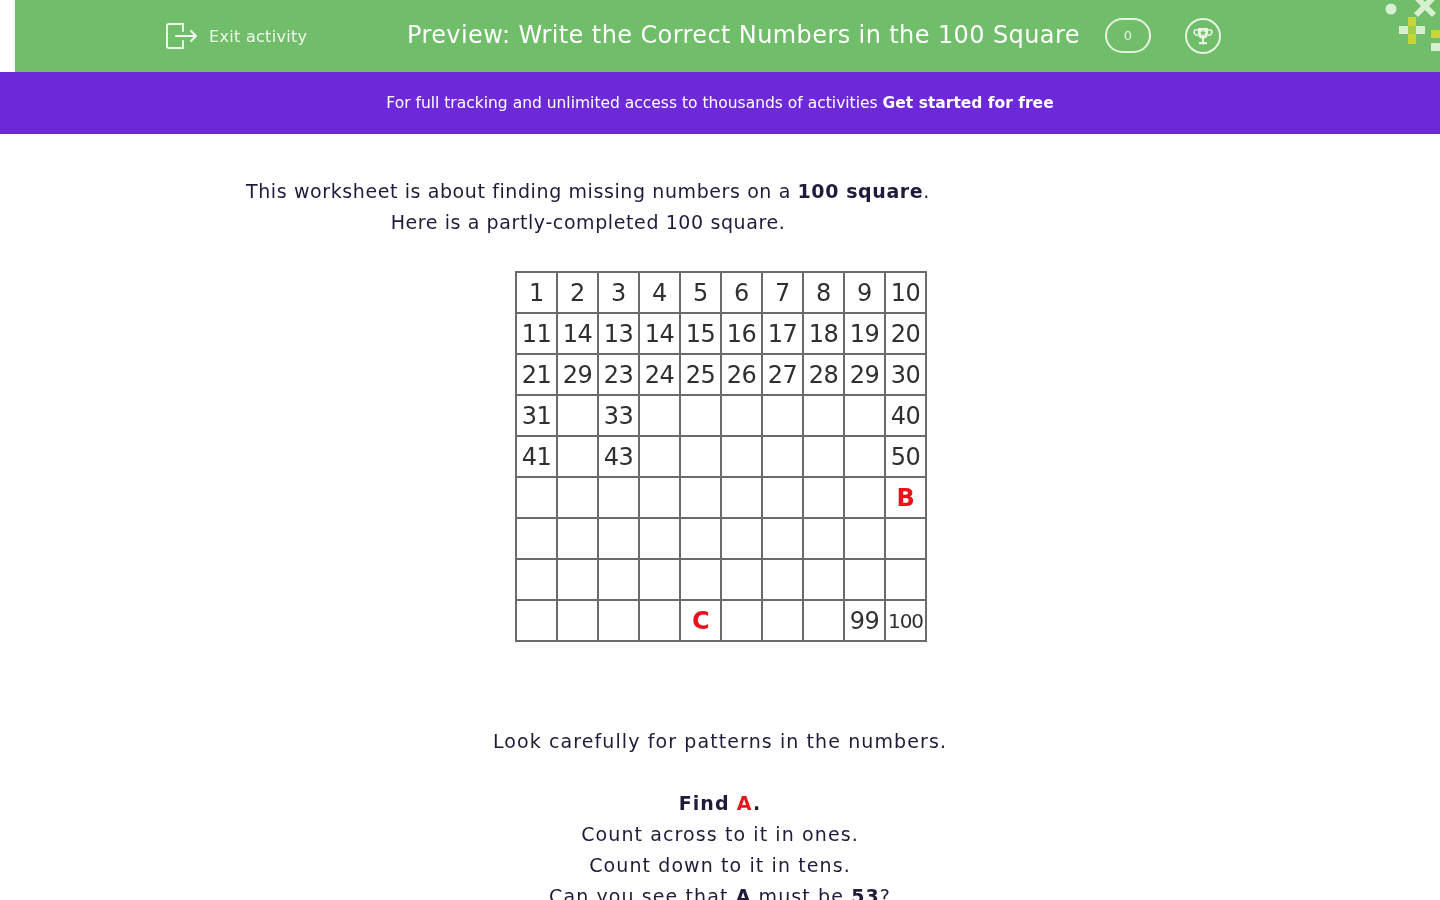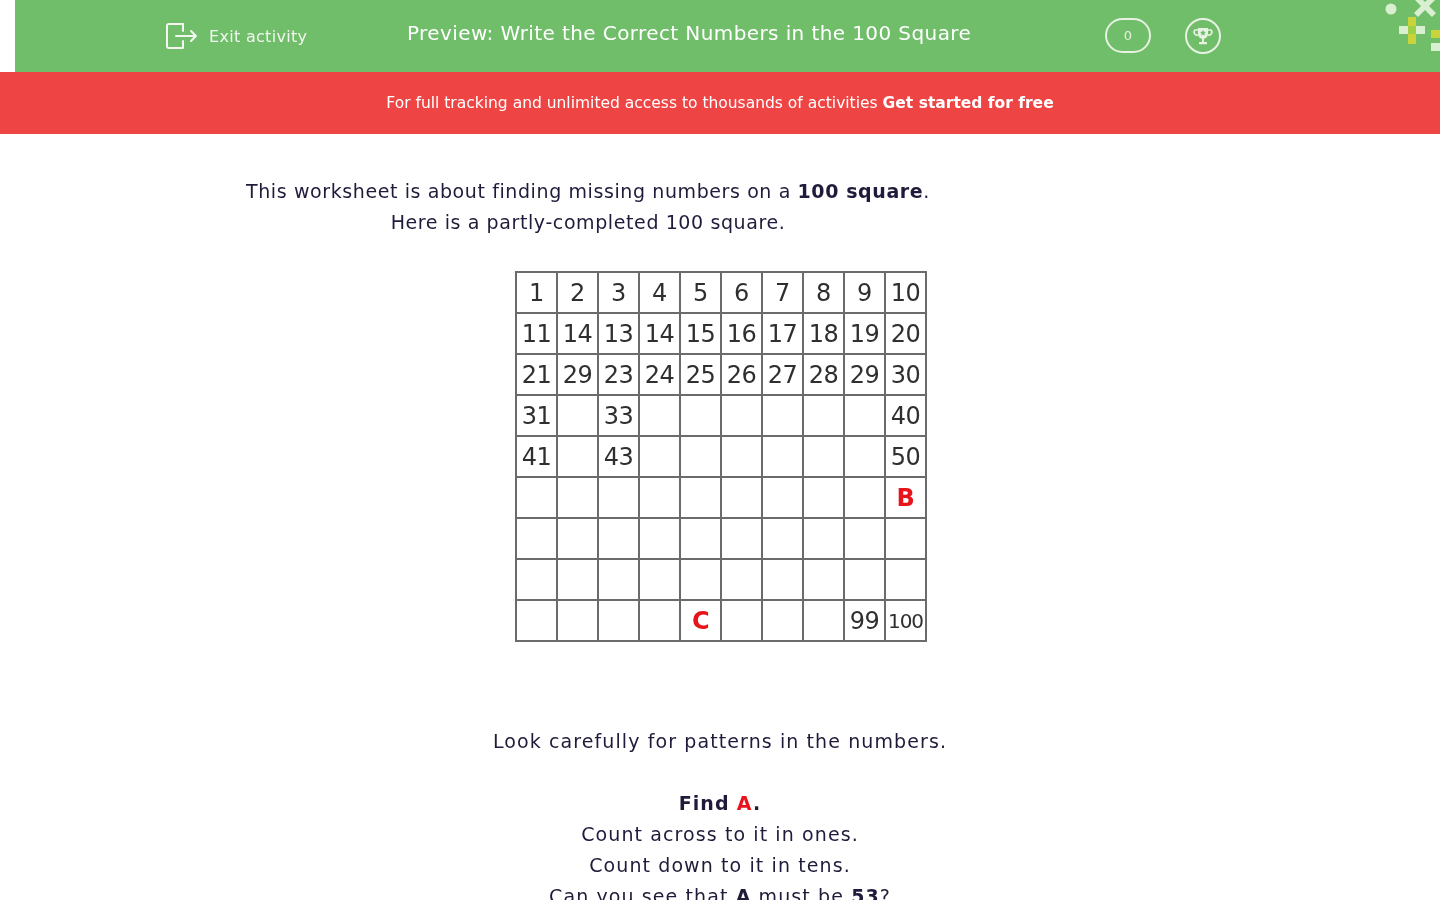--- a/index.html
+++ b/index.html
@@ -11,38 +11,38 @@
       background: #70bd6a;
     }
     .exit {
       position: absolute; left: 150px; top: 20px; height: 32px;
       display: flex; align-items: center; gap: 10px; cursor: pointer;
       color: #f1f7ee; font-size: 16px; letter-spacing: 0.3px;
     }
     .exit svg { display: block; }
     .title {
       position: absolute; left: 392px; top: 21px;
-      color: #ffffff; font-size: 20px; font-weight: 500; letter-spacing: 0.4px;
+      color: #ffffff; font-size: 24px; font-weight: 500; letter-spacing: 0.4px;
       font-family: "DejaVu Sans", sans-serif;
     }
     .score {
       position: absolute; left: 1090px; top: 18px; width: 46px; height: 35px;
       border: 2px solid #e7f2e3; border-radius: 18px;
       color: #e7f2e3; font-size: 13px; display: flex; align-items: center; justify-content: center;
     }
     .trophy {
       position: absolute; left: 1170px; top: 18px; width: 36px; height: 36px;
       border: 2px solid #e7f2e3; border-radius: 50%;
       display: flex; align-items: center; justify-content: center;
     }
     .logo { position: absolute; left: 1366px; top: 0; width: 74px; height: 56px; }
 
     .banner {
       position: absolute; left: 0; top: 72px; width: 1440px; height: 62px;
-      background: #ef4444; color: #ffffff;
+      background: #6d28d9; color: #ffffff;
       display: flex; align-items: center; justify-content: center;
       font-size: 15.5px; gap: 5px;
     }
     .banner .cta { font-weight: bold; cursor: pointer; }
     .intro {
       position: absolute; left: 0; width: 1176px; text-align: center;
       font-size: 19px; letter-spacing: 0.6px; color: #211a3a;
     }
     .intro b { font-weight: bold; }
 

